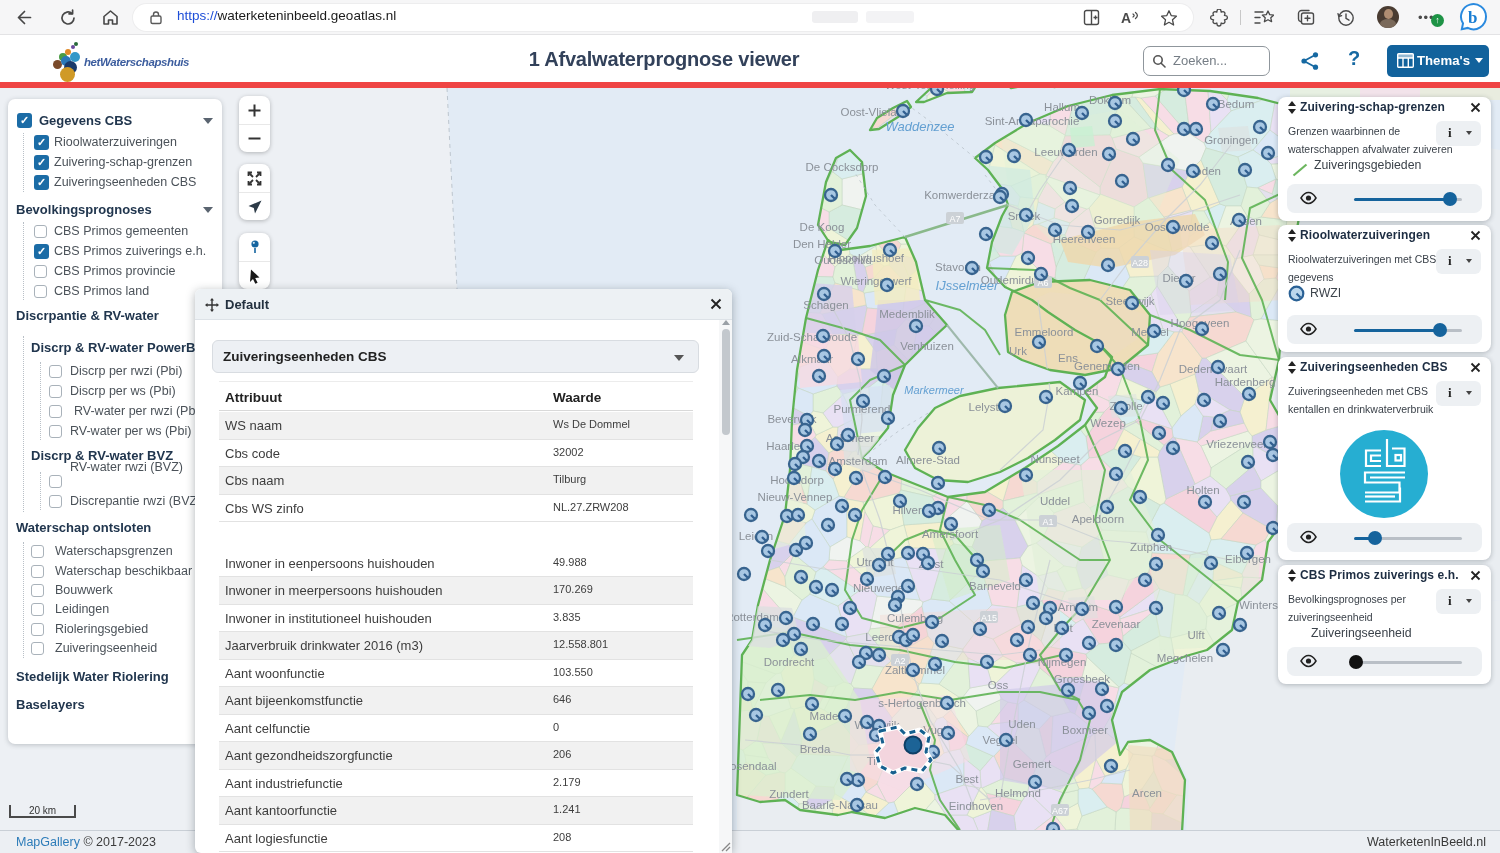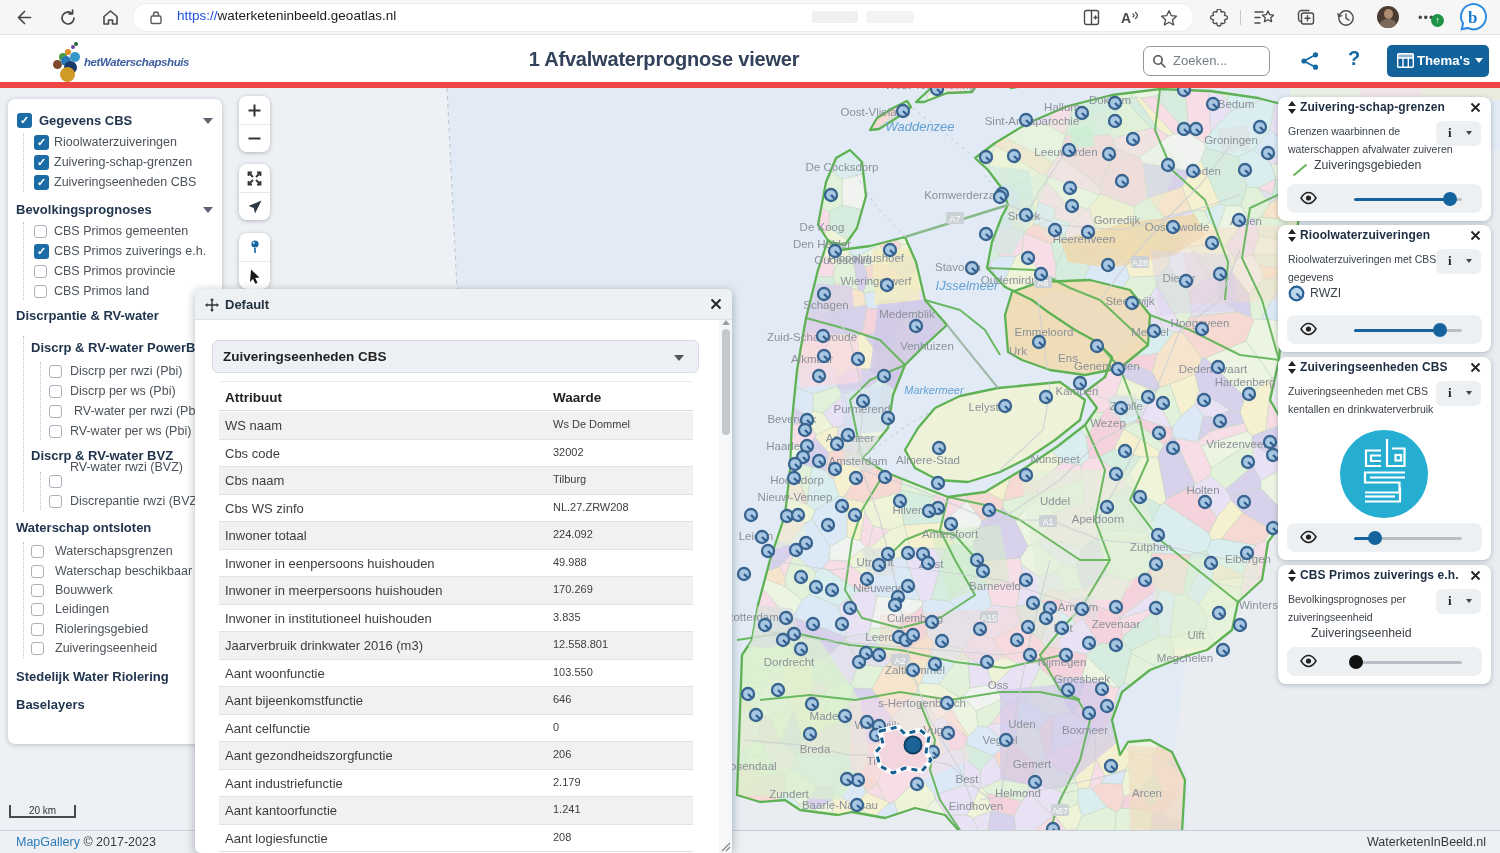--- a/index.html
+++ b/index.html
@@ -2157,25 +2157,20 @@
 <div class="trow g" style="top:178.0px">
       <span class="a">Cbs naam</span>
       <span class="w">Tilburg</span>
       <span class="abs" style="left:0;bottom:0;width:474px;height:1px;background:#e2e2e2"></span>
     </div>
 <div class="trow" style="top:205.5px">
       <span class="a">Cbs WS zinfo</span>
       <span class="w">NL.27.ZRW208</span>
       <span class="abs" style="left:0;bottom:0;width:474px;height:1px;background:#e2e2e2"></span>
     </div>
-<div class="trow g" style="top:233.0px">
-      <span class="a">Inwoner totaal</span>
-      <span class="w">224.092</span>
-      <span class="abs" style="left:0;bottom:0;width:474px;height:1px;background:#e2e2e2"></span>
-    </div>
 <div class="trow" style="top:260.5px">
       <span class="a">Inwoner in eenpersoons huishouden</span>
       <span class="w">49.988</span>
       <span class="abs" style="left:0;bottom:0;width:474px;height:1px;background:#e2e2e2"></span>
     </div>
 <div class="trow g" style="top:288.0px">
       <span class="a">Inwoner in meerpersoons huishouden</span>
       <span class="w">170.269</span>
       <span class="abs" style="left:0;bottom:0;width:474px;height:1px;background:#e2e2e2"></span>
     </div>

